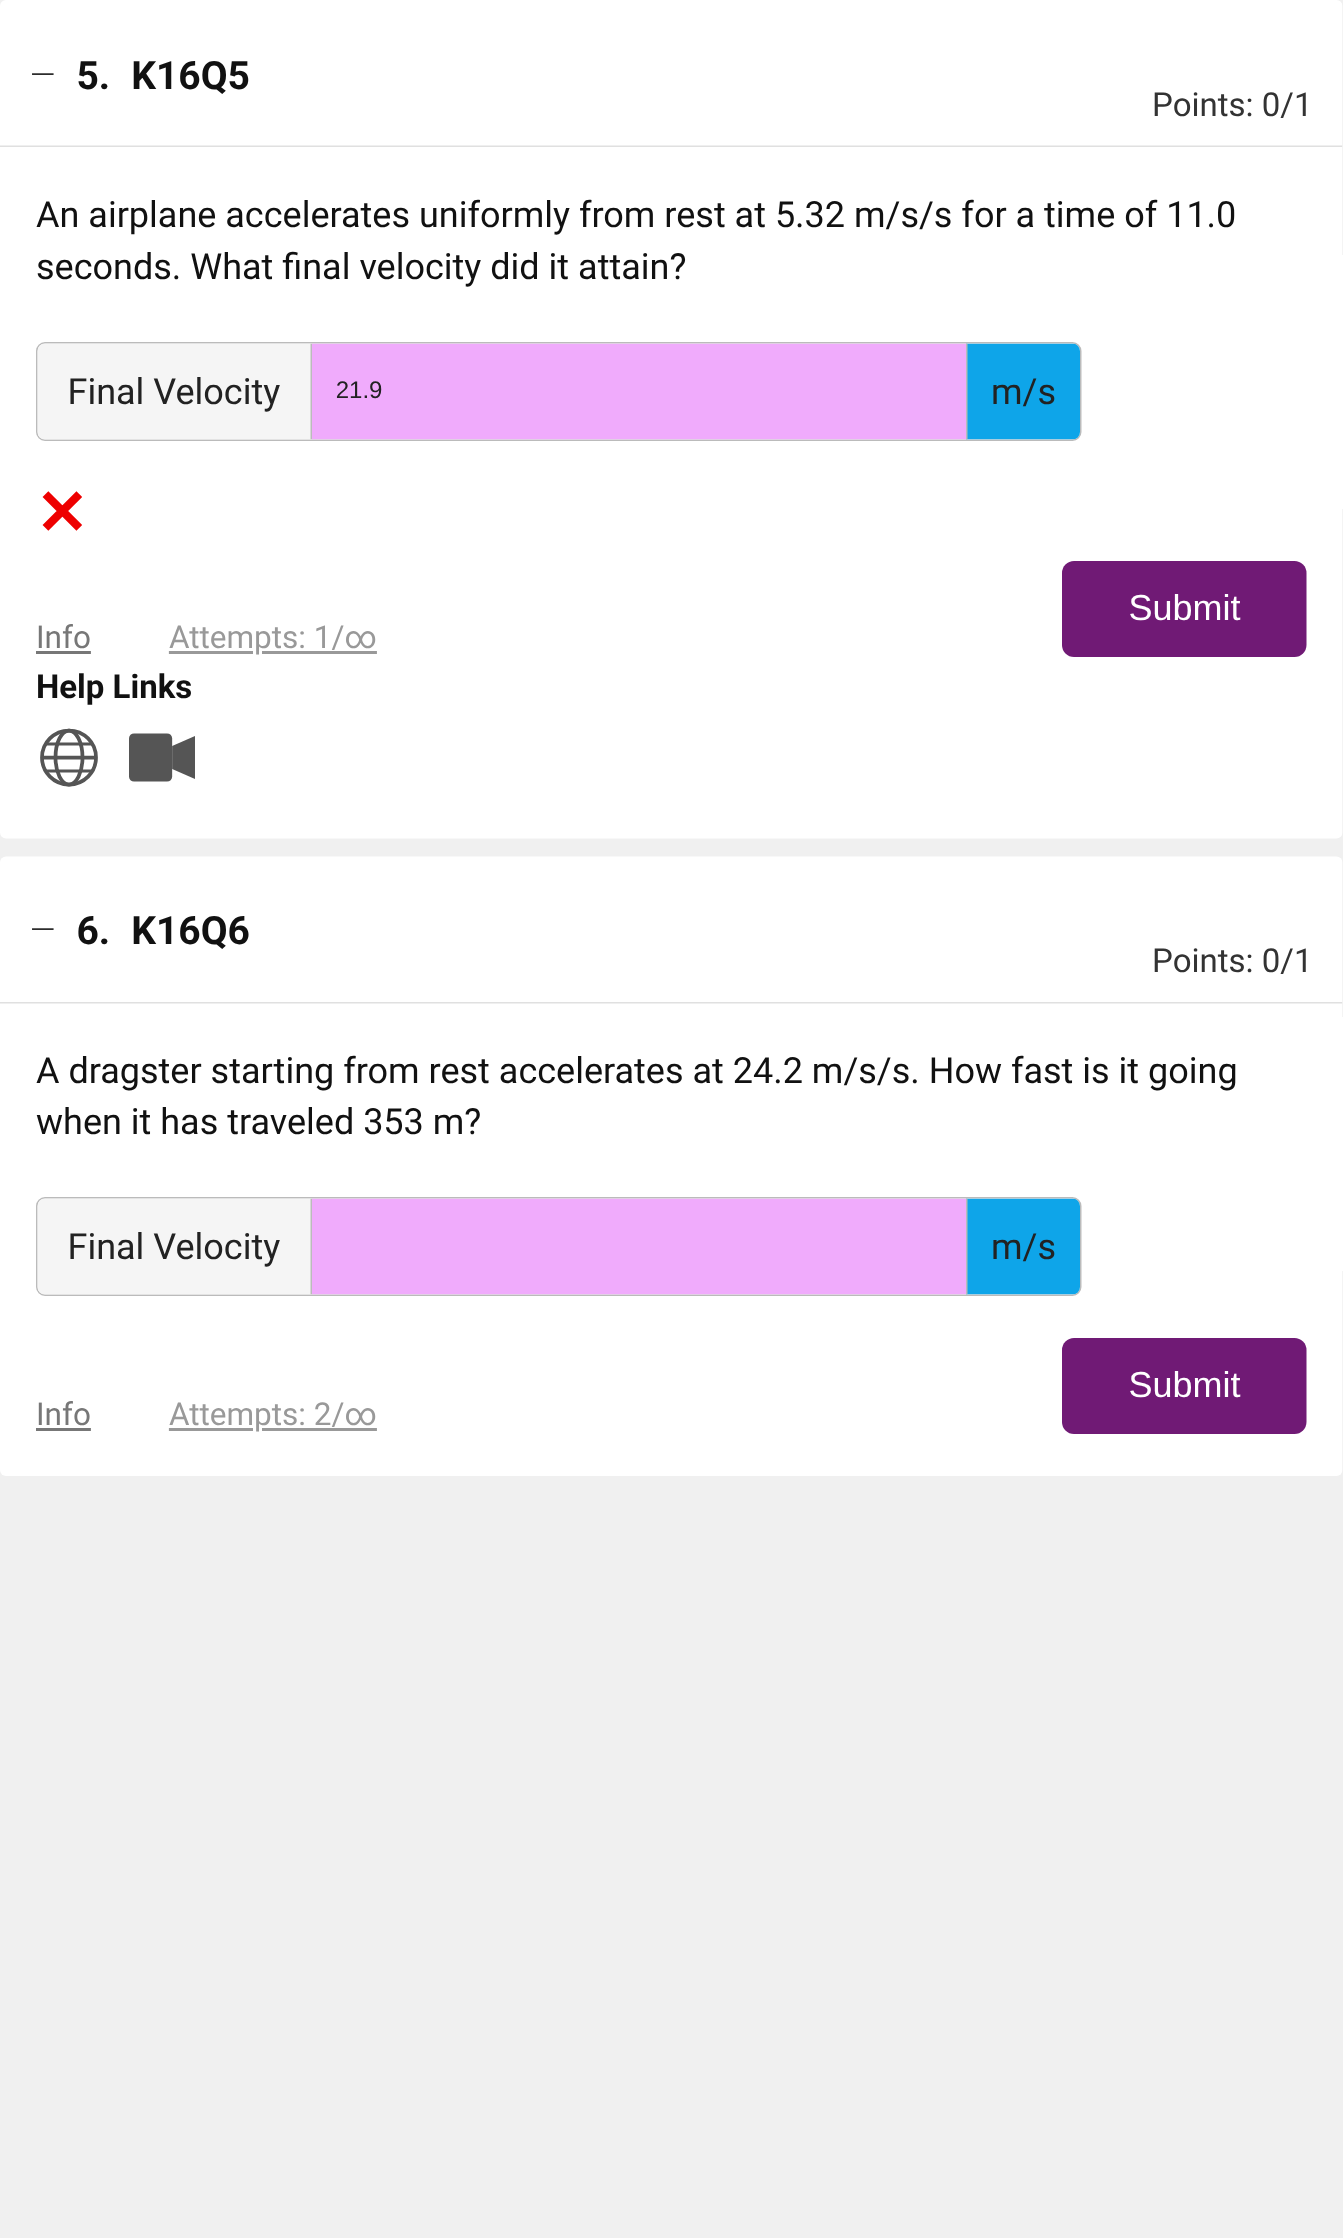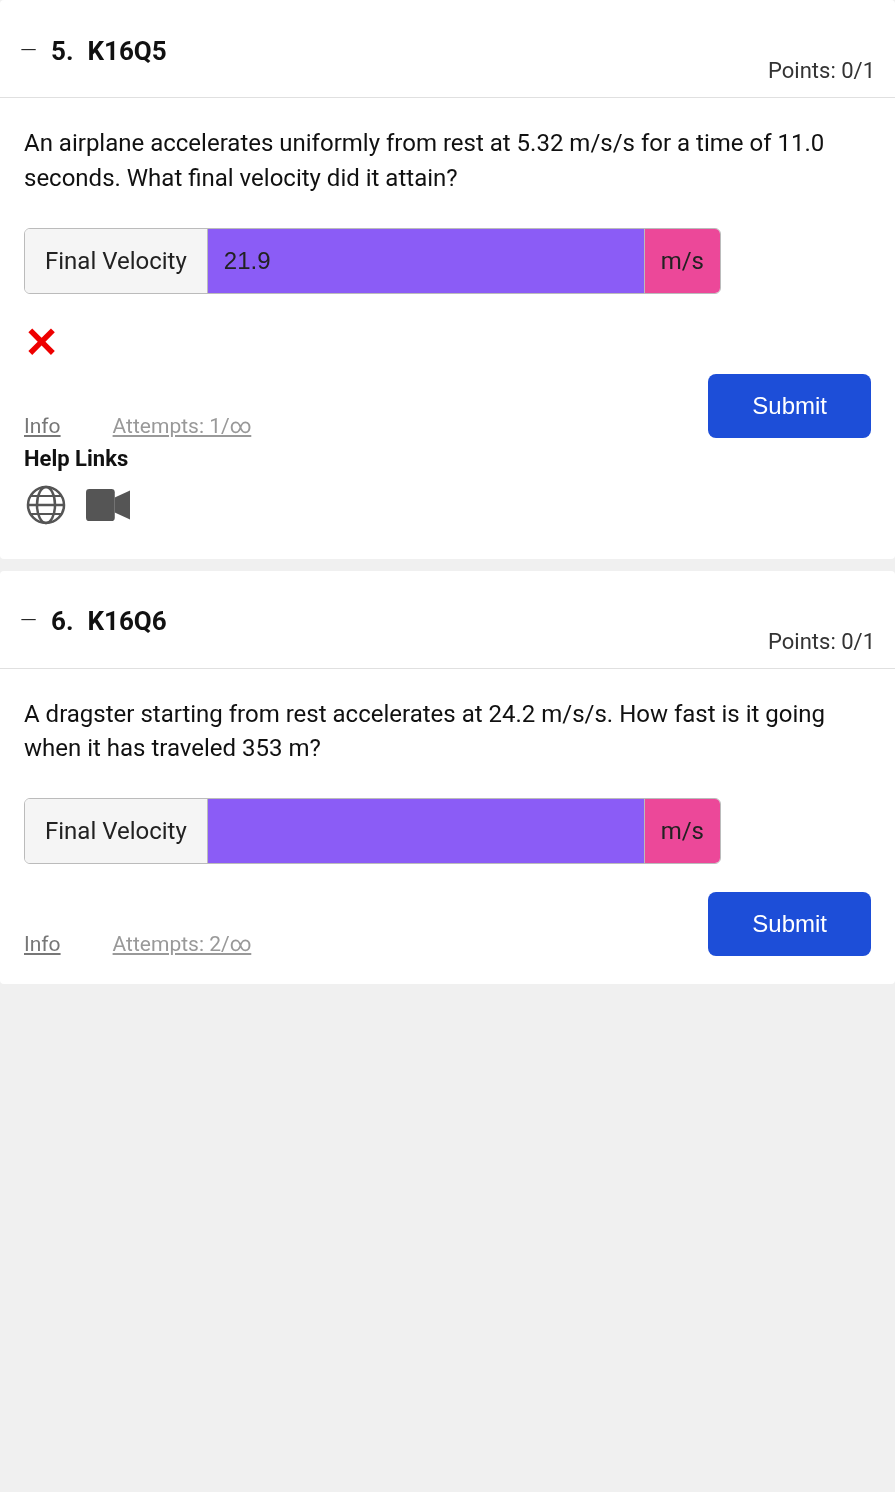--- a/index.html
+++ b/index.html
@@ -80,28 +80,28 @@
       border-right: 1.5px solid #bbb;
       white-space: nowrap;
       display: flex;
       align-items: center;
     }
 
     .input-field {
       flex: 1;
       border: none;
       outline: none;
-      font-size: 24px;
+      font-size: 16px;
       padding: 18px 16px;
       color: #222;
-      background: #8b5cf6;
+      background: #f0abfc;
     }
 
     .input-unit {
-      background: #ec4899;
+      background: #0ea5e9;
       padding: 18px 16px;
       font-size: 24px;
       color: #222;
       border-left: 1.5px solid #bbb;
       display: flex;
       align-items: center;
     }
 
     .result-row {
       display: flex;
@@ -133,21 +133,21 @@
 
     .attempts-label {
       font-size: 21px;
       color: #999;
       text-decoration: underline;
       margin-left: 34px;
     }
 
     .submit-btn {
       margin-left: auto;
-      background: #1d4ed8;
+      background: #701a75;
       color: #fff;
       border: none;
       border-radius: 8px;
       padding: 18px 44px;
       font-size: 24px;
       font-weight: 500;
       cursor: pointer;
     }
 
     .help-links-section {

